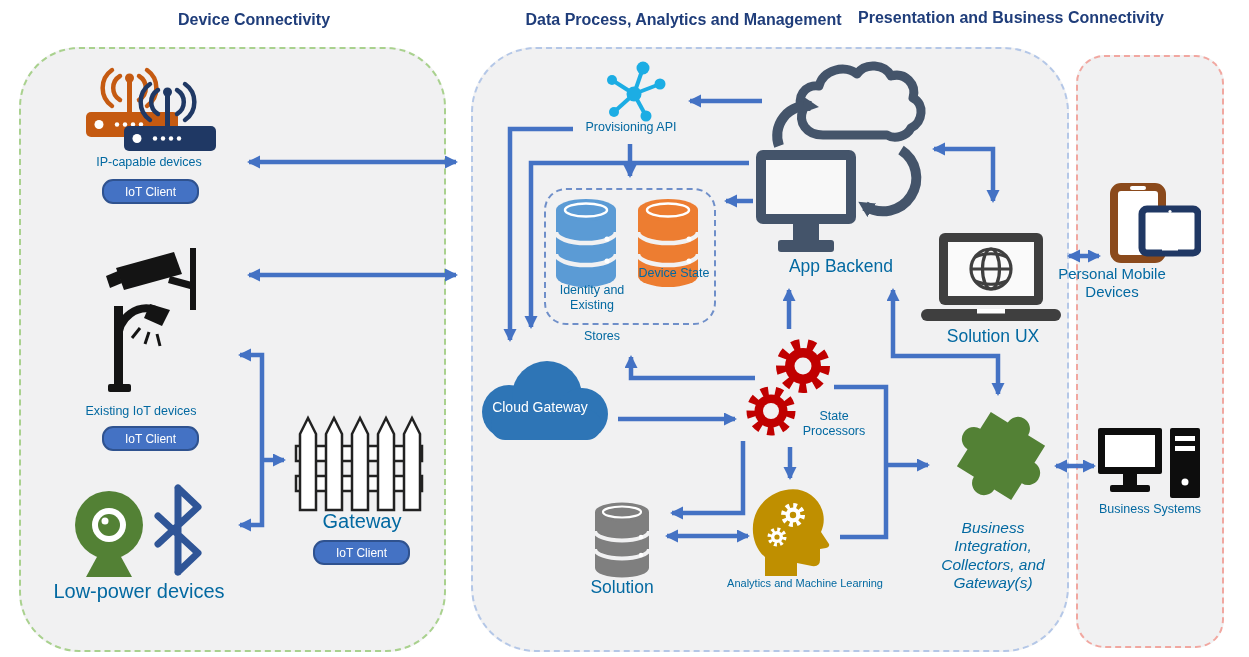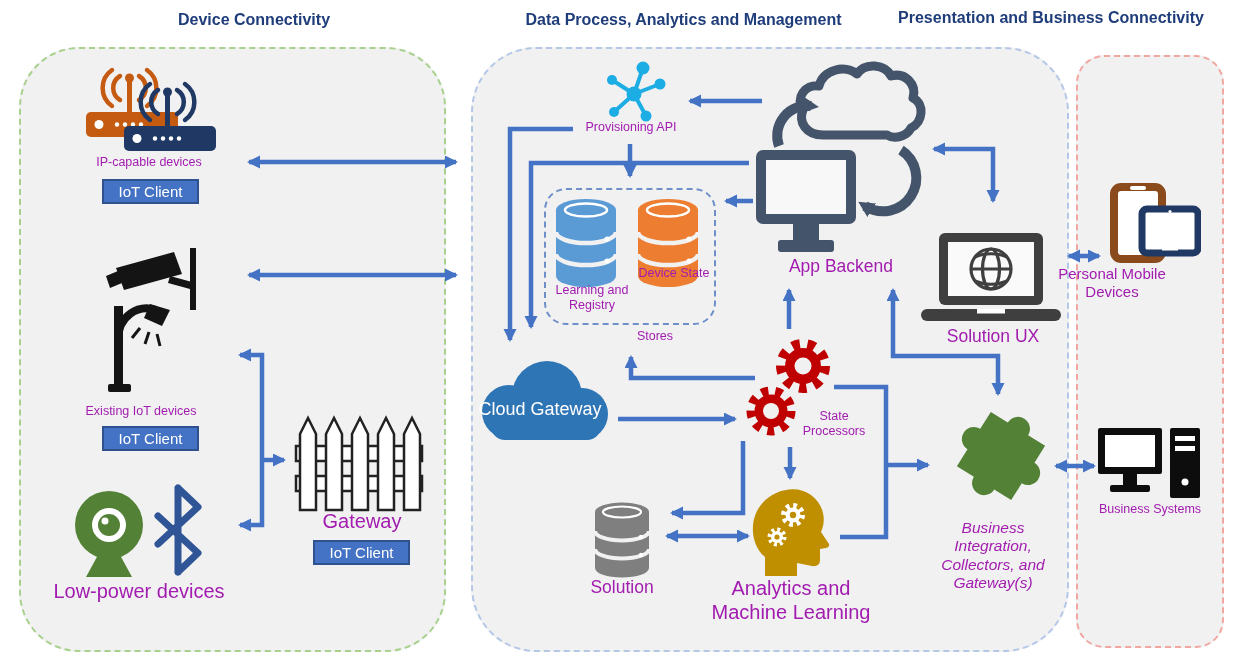--- a/index.html
+++ b/index.html
@@ -3,23 +3,23 @@
 <meta charset="utf-8">
 <style>
   html,body{margin:0;padding:0;background:#fff;}
   #canvas{position:relative;width:1249px;height:657px;background:#ffffff;overflow:hidden;
           font-family:"Liberation Sans",sans-serif;margin-left:16px;}
   .panel{position:absolute;background:#f1f1f2;}
   .panel.green{border:2px dashed #a9d18e;border-radius:60px;}
   .panel.blue{border:2px dashed #b4c7e7;border-radius:65px;}
   .panel.pink{border:2px dashed #f1a7a0;border-radius:28px;}
   .title{position:absolute;color:#1f3d7a;font-size:16px;font-weight:600;text-align:center;}
-  .lbl{position:absolute;color:#a21caf;text-align:center;line-height:1.18;}
+  .lbl{position:absolute;color:#0369a1;text-align:center;line-height:1.18;}
   .badge{position:absolute;width:97px;height:25px;background:#4472c4;border:2px solid #2f528f;
-         border-radius:0;color:#fff;font-size:15px;display:flex;align-items:center;
+         border-radius:11px;color:#fff;font-size:12px;display:flex;align-items:center;
          justify-content:center;box-sizing:border-box;}
   .storesbox{position:absolute;left:528px;top:188px;width:172px;height:137px;
              border:2px dashed #6f8fc9;border-radius:22px;box-sizing:border-box;}
   svg.icon{position:absolute;}
   #arrows{position:absolute;left:0;top:0;pointer-events:none;}
   .white{color:#fff;}
 </style>
 </head>
 <body>
 
@@ -280,35 +280,35 @@
 
   <svg class="icon" style="left:925px;top:390px;" width="120" height="140" viewBox="0 0 120 140">
     <g transform="translate(60,66) rotate(32)">
       <path d="M-32,-32 h20 a11,11 0 1 1 24,0 h20 v20 a11,11 0 1 1 0,24 v20 h-20
                a11,11 0 1 1 -24,0 h-20 v-20 a11,11 0 1 1 0,-24 z" fill="#538135"></path>
     </g>
   </svg>
 
   <div class="title" style="left:138px;top:11px;width:200px;">Device Connectivity</div>
   <div class="title" style="left:495px;top:11px;width:345px;">Data Process, Analytics and Management</div>
-  <div class="title" style="left:872px;top:9px;width:326px;">Presentation and Business Connectivity</div>
+  <div class="title" style="left:832px;top:9px;width:326px;">Presentation and Business Connectivity</div>
 
   <div class="lbl" style="left:63px;top:155px;width:140px;font-size:12.5px;">IP-capable devices</div>
   <div class="lbl" style="left:50px;top:404px;width:150px;font-size:12.5px;">Existing IoT devices</div>
   <div class="lbl" style="left:23px;top:580px;width:200px;font-size:20px;">Low-power devices</div>
   <div class="lbl" style="left:286px;top:510px;width:120px;font-size:20px;">Gateway</div>
   <div class="lbl" style="left:555px;top:120px;width:120px;font-size:12.5px;">Provisioning API</div>
-  <div class="lbl" style="left:534px;top:283px;width:84px;font-size:12.5px;">Learning and Registry</div>
+  <div class="lbl" style="left:534px;top:283px;width:84px;font-size:12.5px;">Identity and Existing</div>
   <div class="lbl" style="left:612px;top:266px;width:92px;font-size:12.5px;">Device State</div>
-  <div class="lbl" style="left:609px;top:329px;width:60px;font-size:12.5px;">Stores</div>
-  <div class="lbl white" style="left:453px;top:399px;width:142px;font-size:18px;">Cloud Gateway</div>
+  <div class="lbl" style="left:556px;top:329px;width:60px;font-size:12.5px;">Stores</div>
+  <div class="lbl white" style="left:453px;top:399px;width:142px;font-size:14px;">Cloud Gateway</div>
   <div class="lbl" style="left:762px;top:256px;width:126px;font-size:17.5px;">App Backend</div>
   <div class="lbl" style="left:778px;top:409px;width:80px;font-size:12.5px;">State Processors</div>
   <div class="lbl" style="left:564px;top:577px;width:84px;font-size:17.5px;">Solution</div>
-  <div class="lbl" style="left:683px;top:577px;width:184px;font-size:20px;">Analytics and Machine Learning</div>
+  <div class="lbl" style="left:683px;top:577px;width:184px;font-size:11px;text-align:right;">Analytics and Machine Learning</div>
   <div class="lbl" style="left:915px;top:326px;width:124px;font-size:17.5px;">Solution UX</div>
   <div class="lbl" style="left:910px;top:519px;width:134px;font-size:15.5px;font-style:italic;">Business Integration, Collectors, and Gateway(s)</div>
   <div class="lbl" style="left:1040px;top:265px;width:112px;font-size:15px;">Personal Mobile Devices</div>
   <div class="lbl" style="left:1072px;top:502px;width:124px;font-size:12.5px;">Business Systems</div>
 
   <div class="badge" style="left:86px;top:179px;">IoT Client</div>
   <div class="badge" style="left:86px;top:426px;">IoT Client</div>
   <div class="badge" style="left:297px;top:540px;">IoT Client</div>
 
 </div>

